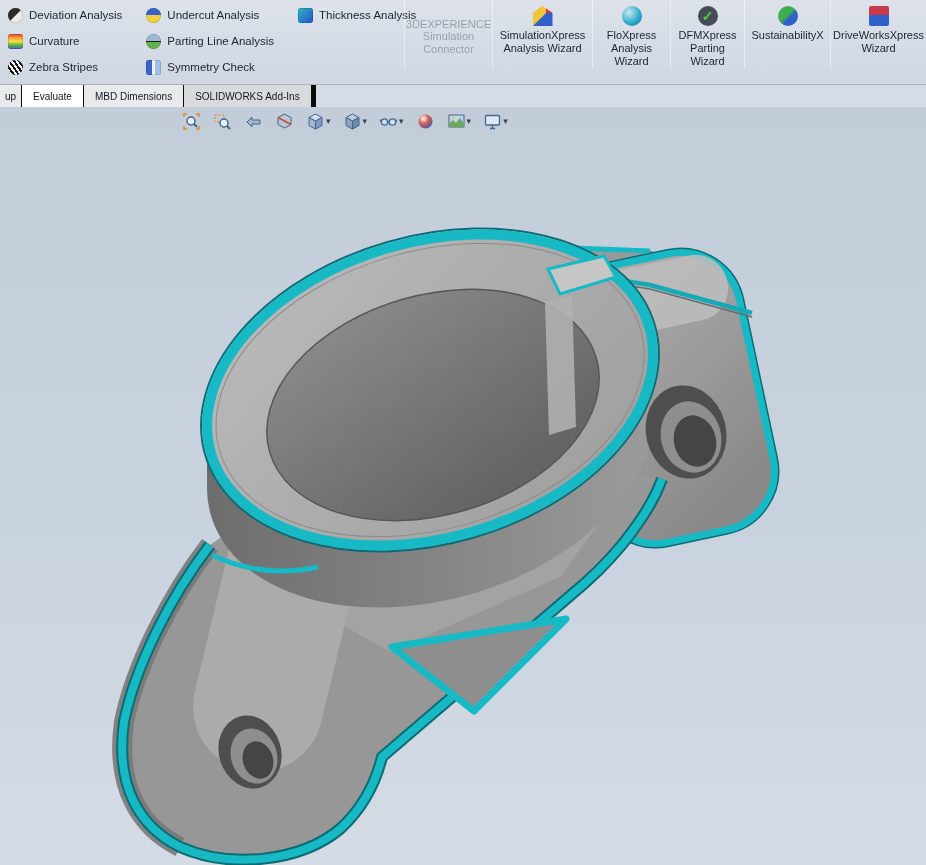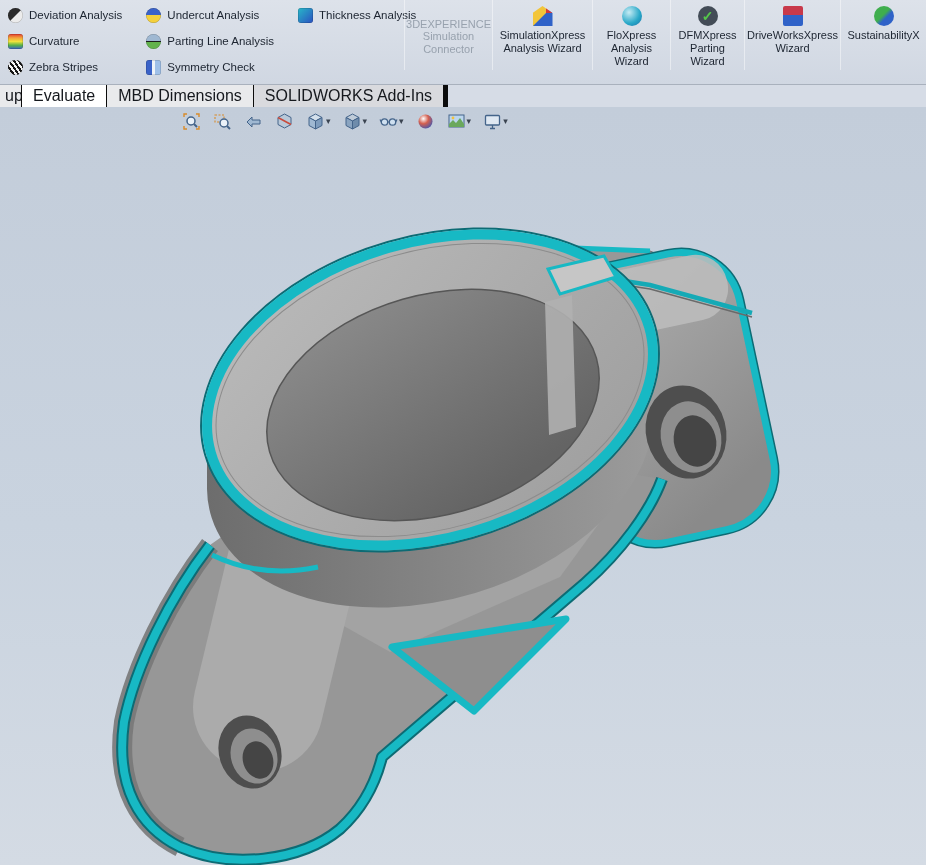--- a/index.html
+++ b/index.html
@@ -46,21 +46,21 @@
   .lt-ic-flox{border-radius:50%;background:radial-gradient(circle at 35% 32%,#c6ecf4,#28a8c8 58%,#1c6fa8);}
   .lt-ic-dfmx{border-radius:50%;background:#434c57;color:#55c84a;font-size:14px;font-weight:bold;
     display:flex;align-items:center;justify-content:center;}
   .lt-ic-dfmx::after{content:"\2713";}
   .lt-ic-dw{background:linear-gradient(180deg,#c8394a 0 45%,#2f62c8 45%);border-radius:2px;}
   .lt-ic-sus{border-radius:50%;background:linear-gradient(135deg,#3fae4e 0 45%,#2f62c8 60%);}
 
   
   .tabstrip { position:absolute; top:85px; left:0; height:22px; display:flex;
     background:#0c0c0c; padding-right:4px; }
-  .tab { display:flex; align-items:center; padding:0 11px; font-size:16px;
+  .tab { display:flex; align-items:center; padding:0 11px; font-size:10px;
     color:#15181d; background:#e9eaec; border-right:1px solid #0c0c0c; cursor:default; }
   .tab.active { background:#ffffff; font-weight:normal; }
   .tab.cut { width:22px; padding:0 3px 0 5px; overflow:hidden; }
   .tab.dim { background:#d9dade;text-align:center; }
 
   
   .viewport { position:absolute; top:107px; left:0; width:926px; height:758px;
     background:linear-gradient(180deg,#c3cdda 0%,#c9d3df 55%,#d4dbe4 100%); }
   .model { position:absolute; top:0; left:0; }
 
@@ -118,27 +118,27 @@
         <span>SimulationXpress Analysis Wizard</span>
       </div>
       <div class="large-tool lt-w78">
         <span class="lt-ic lt-ic-flox"></span>
         <span>FloXpress Analysis Wizard</span>
       </div>
       <div class="large-tool lt-w72">
         <span class="lt-ic lt-ic-dfmx"></span>
         <span>DFMXpress Parting Wizard</span>
       </div>
+      <div class="large-tool lt-w84">
+        <span class="lt-ic lt-ic-sus"></span>
+        <span>SustainabilityX</span>
+      </div>
       <div class="large-tool lt-w94">
         <span class="lt-ic lt-ic-dw"></span>
         <span>DriveWorksXpress Wizard</span>
-      </div>
-      <div class="large-tool lt-w84">
-        <span class="lt-ic lt-ic-sus"></span>
-        <span>SustainabilityX</span>
       </div>
     </div>
   </div>
 
   <div class="tabstrip">
     <div class="tab cut">
       <span>up</span>
     </div>
     <div class="tab active">
       <span>Evaluate</span>

